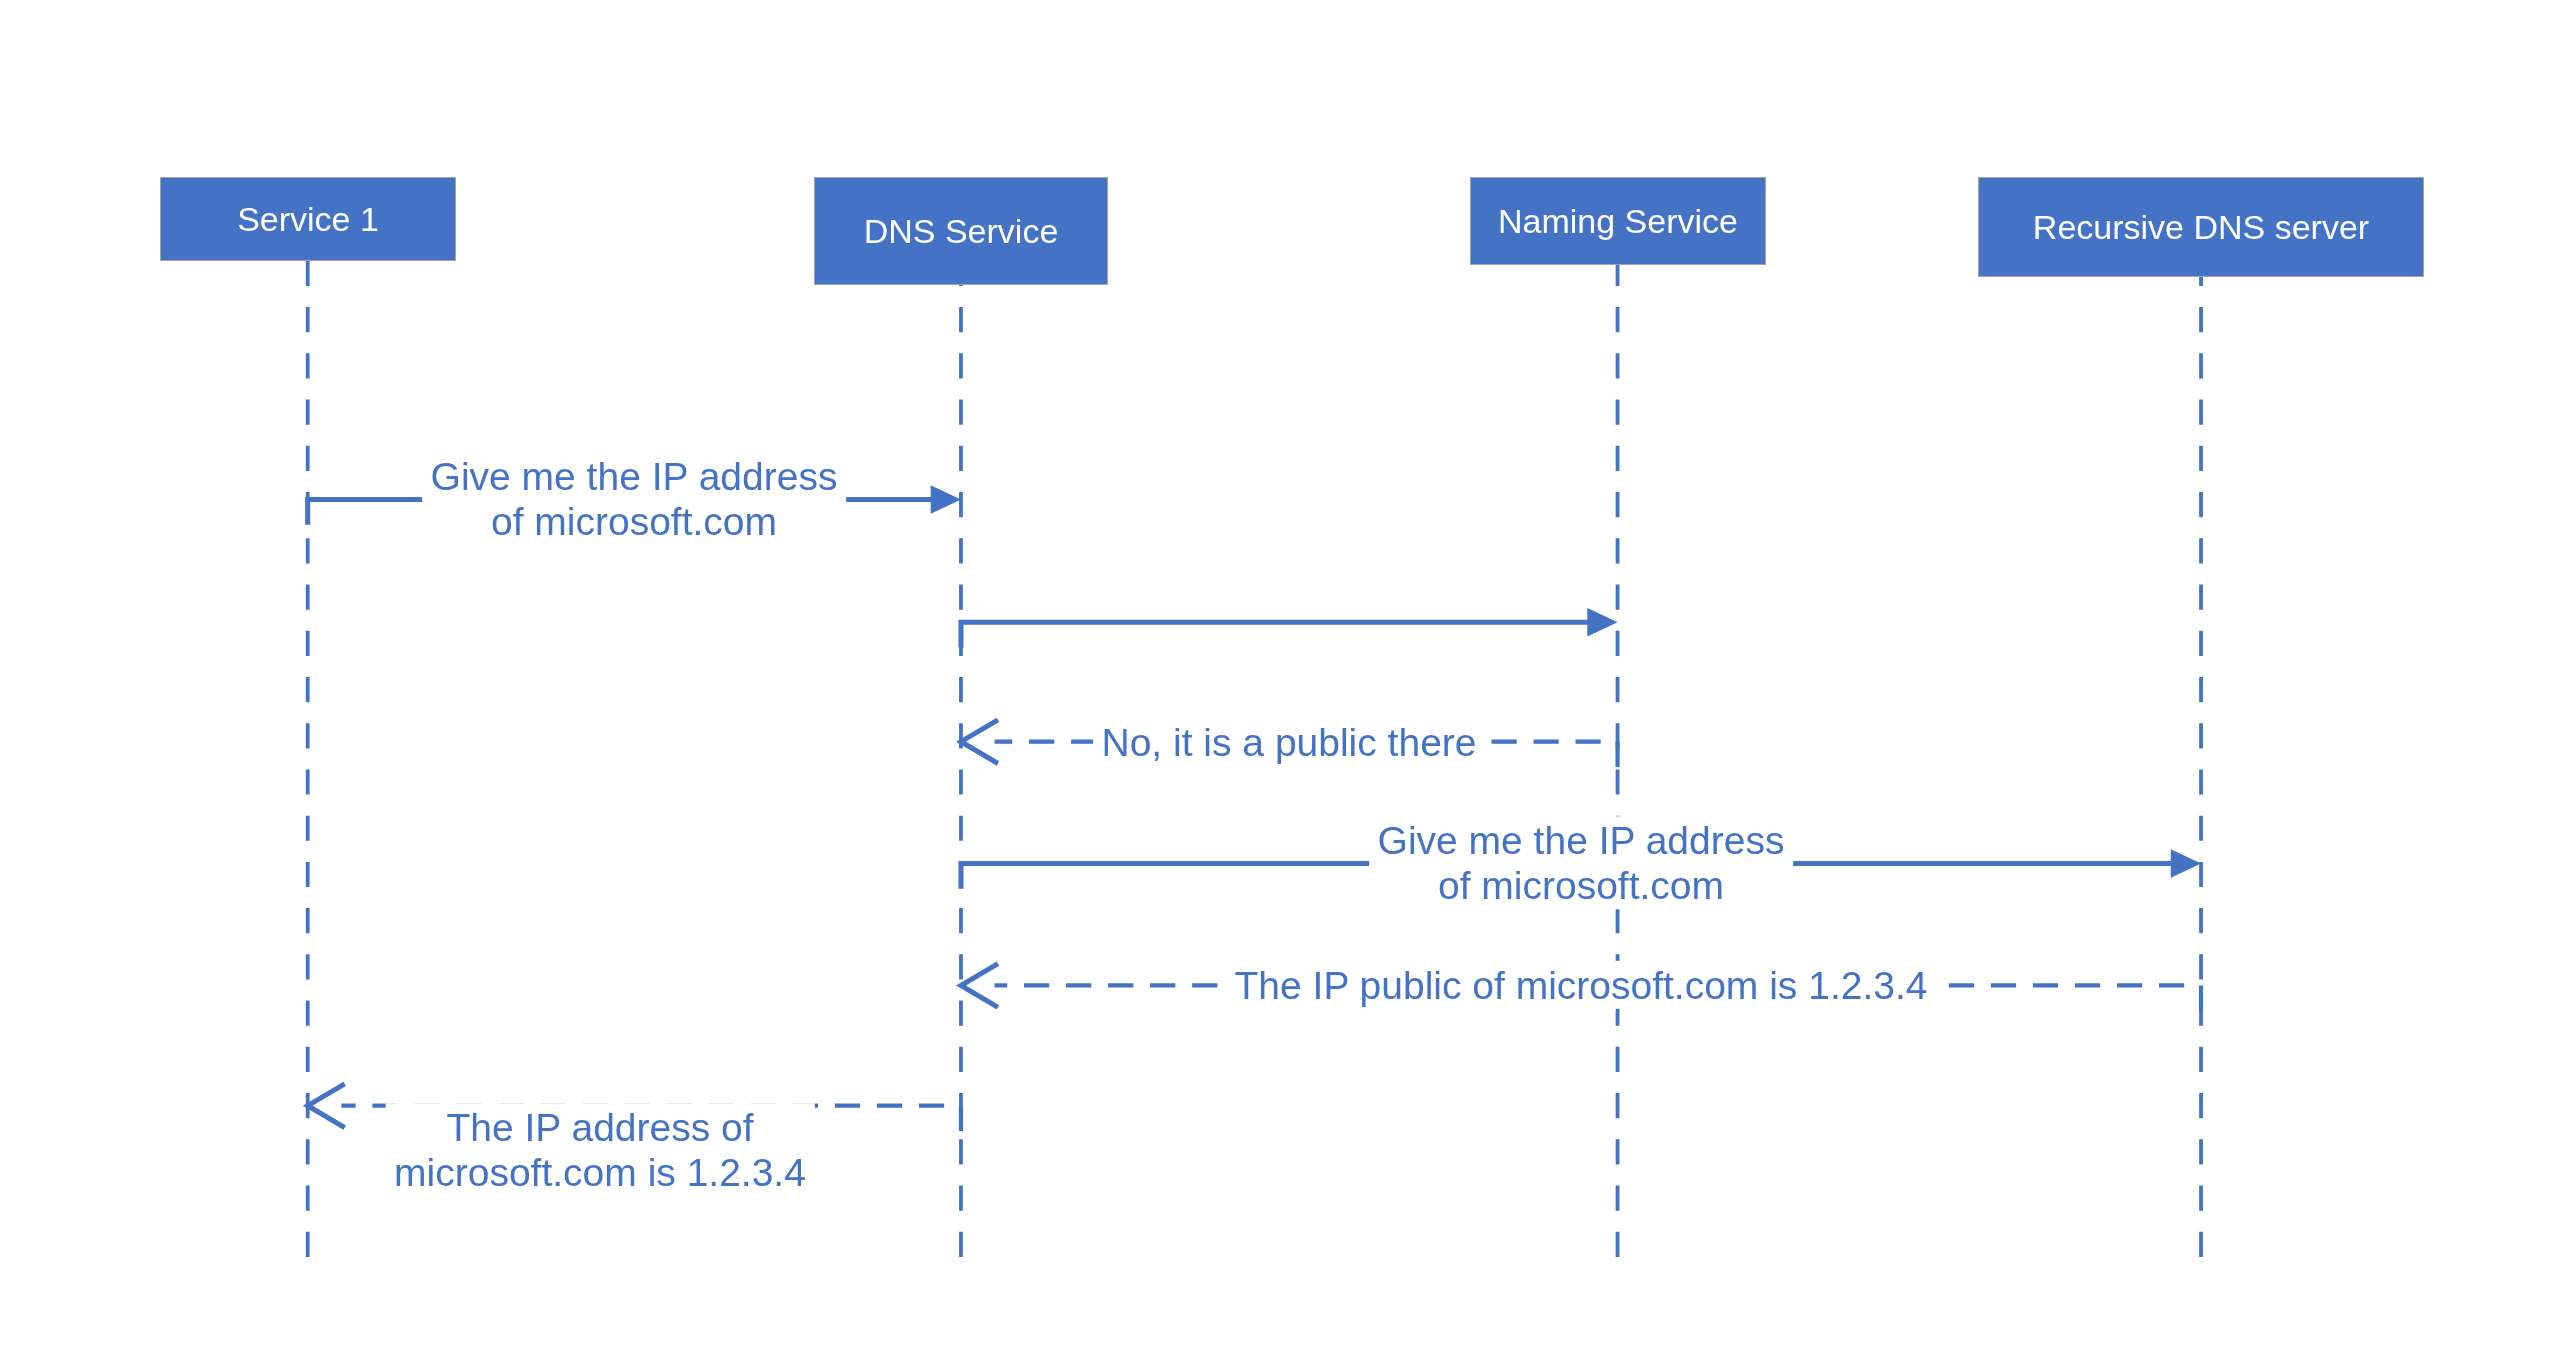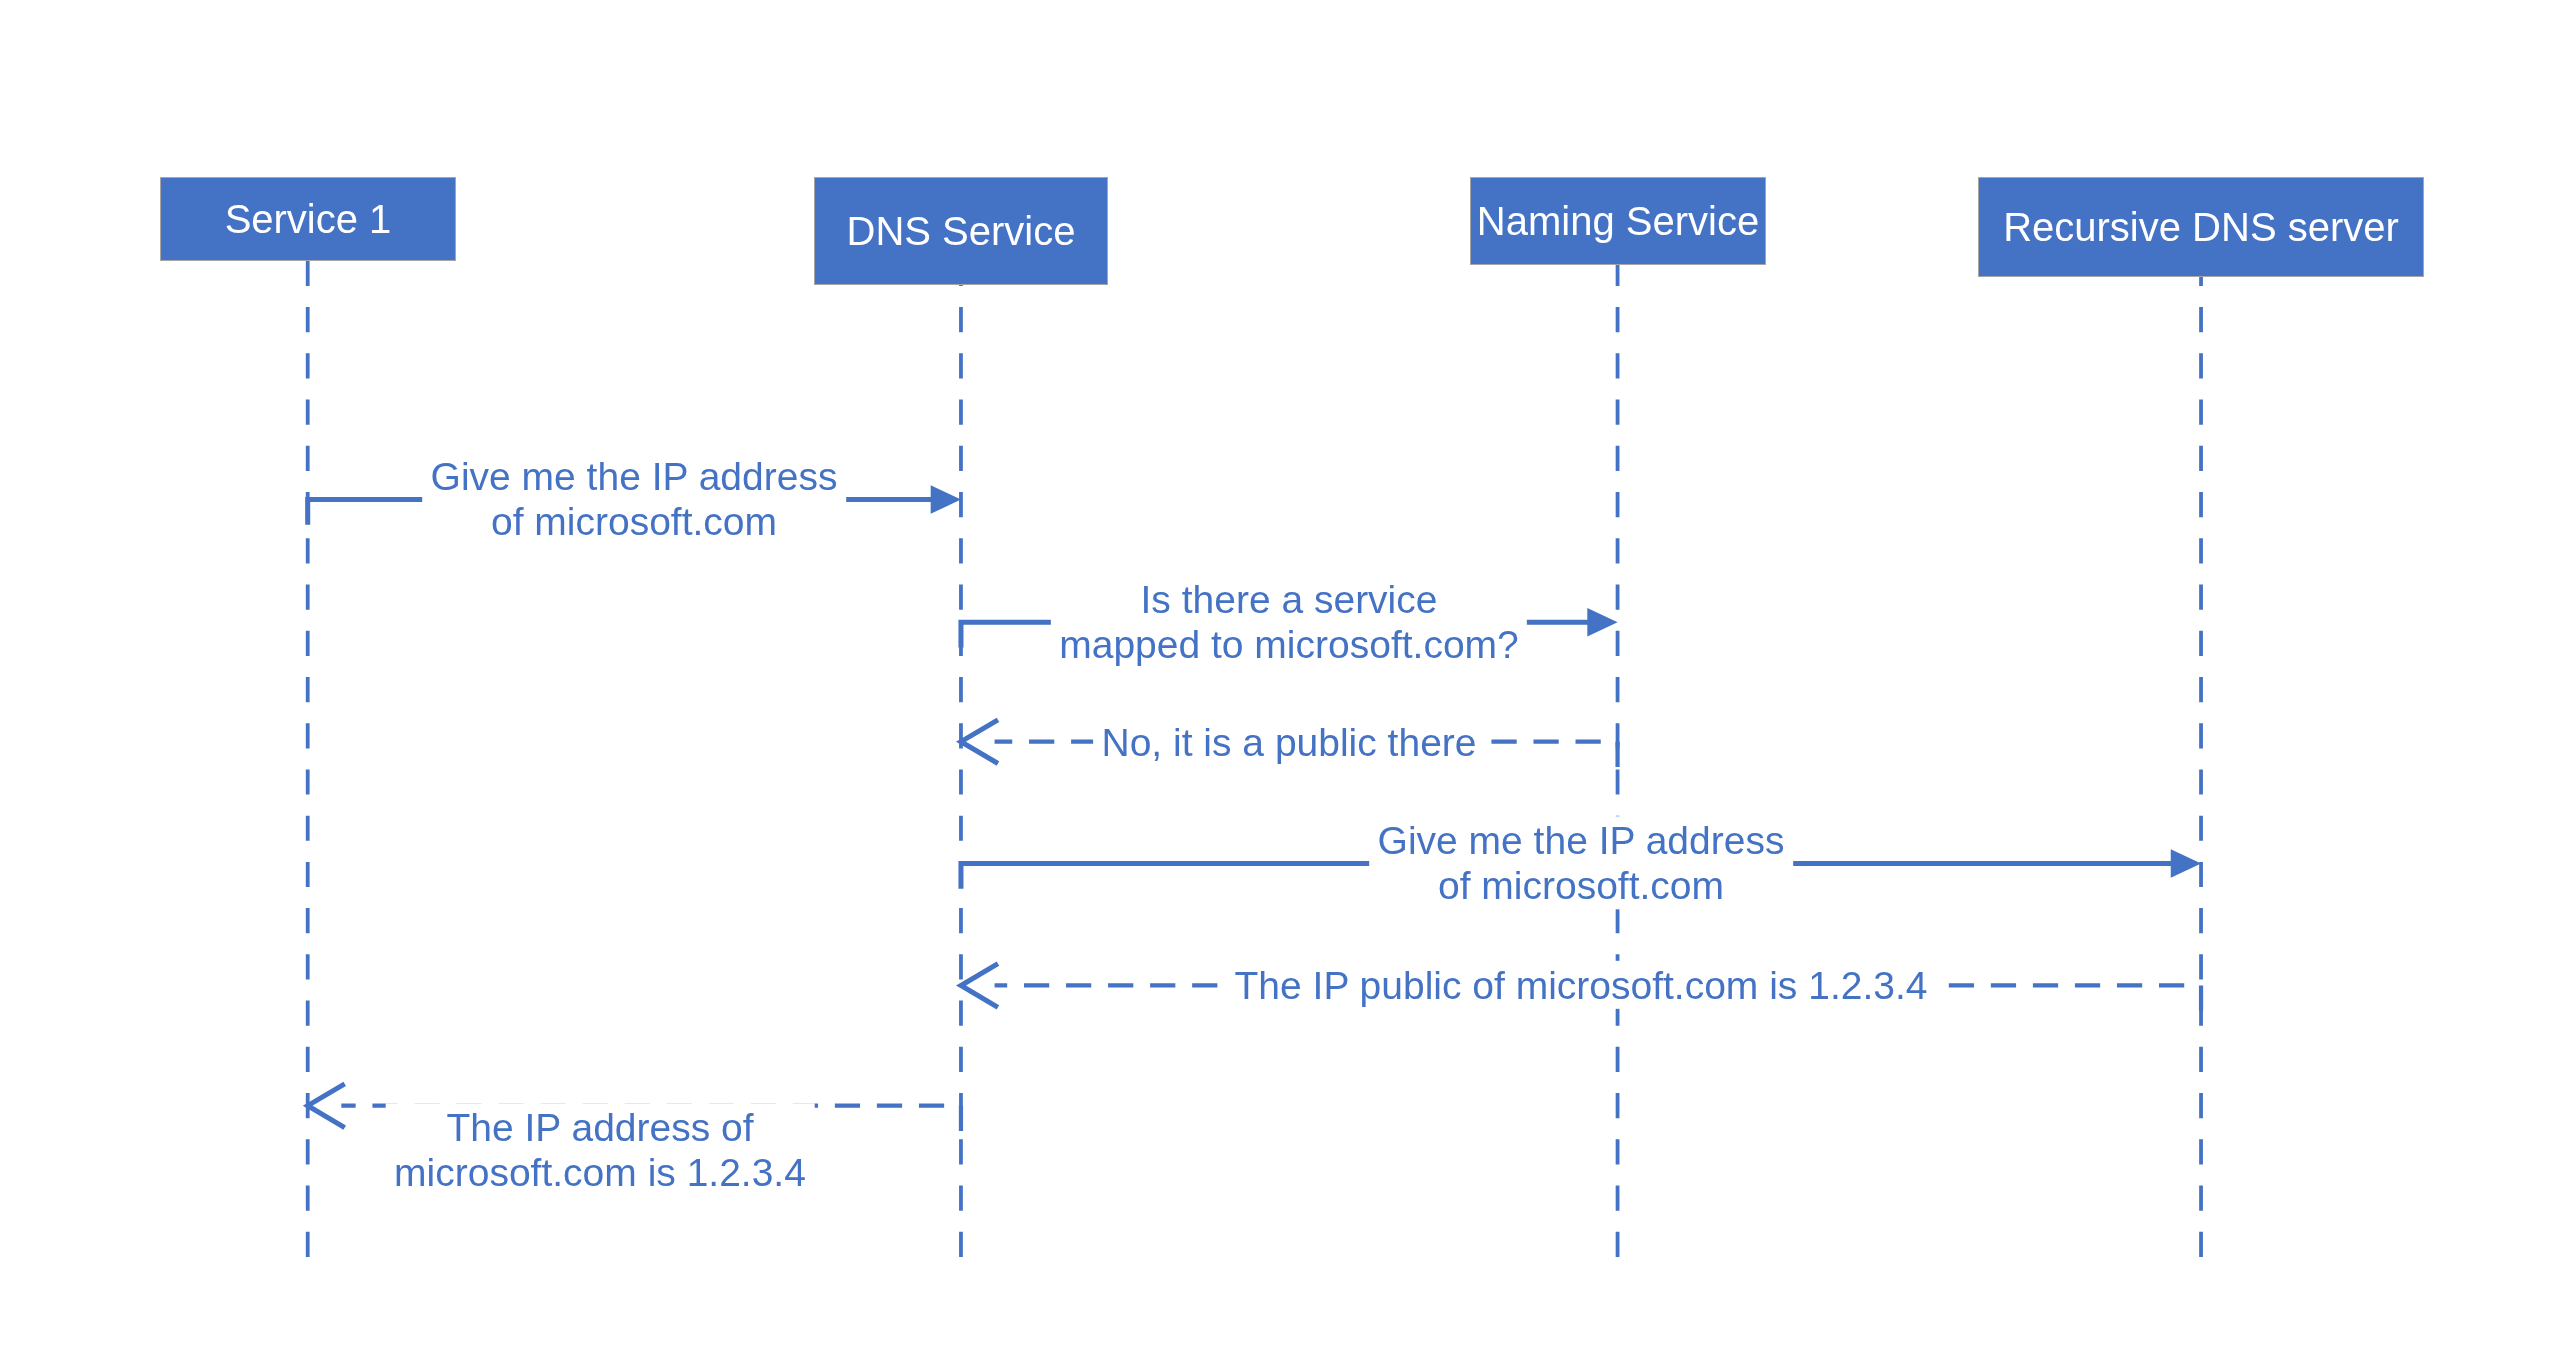--- a/index.html
+++ b/index.html
@@ -11,21 +11,21 @@
     overflow:hidden;
   }
   #lines-layer{position:absolute;left:0;top:0;width:2576px;height:1353px;}
   .actor{
     position:absolute;
     background:#4472C4;
     border:1.7px solid #A6A6A6;
     box-sizing:border-box;
     display:flex;align-items:center;justify-content:center;
     color:#ffffff;
-    font-size:40px;
+    font-size:34px;
     white-space:nowrap;
     z-index:3;
   }
   .msg-label{
     position:absolute;
     transform:translate(-50%,-50%);
     background:#ffffff;
     color:#4472C4;
     font-size:39px;
     line-height:45px;
@@ -59,24 +59,20 @@
       <polygon points="2618,1027 2582,1010 2582,1044" class="arrowhead-solid"></polygon>
       <path d="M 2618 1202 L 2618 1172 L 1183 1172" class="msgline dashed"></path>
       <path d="M 1187 1146 L 1143 1172 L 1187 1198" class="arrowhead-open"></path>
       <path d="M 1143 1345 L 1143 1315 L 406 1315" class="msgline dashed"></path>
       <path d="M 410 1289 L 366 1315 L 410 1341" class="arrowhead-open"></path>
     </svg>
 <div class="msg-label" style="left: 634px; top: 499px;">
       <div>Give me the IP address</div>
       <div>of microsoft.com</div>
     </div>
-    <div class="msg-label" style="left: 1289px; top: 622px;">
-      <div>Is there a service</div>
-      <div>mapped to microsoft.com?</div>
-    </div>
     <div class="msg-label" style="left: 1289px; top: 742px;">
       <div>No, it is a public there</div>
     </div>
     <div class="msg-label" style="left: 1581px; top: 863px;">
       <div>Give me the IP address</div>
       <div>of microsoft.com</div>
     </div>
     <div class="msg-label" style="left: 1581px; top: 985px;">
       <div>The IP public of microsoft.com is 1.2.3.4</div>
     </div>

